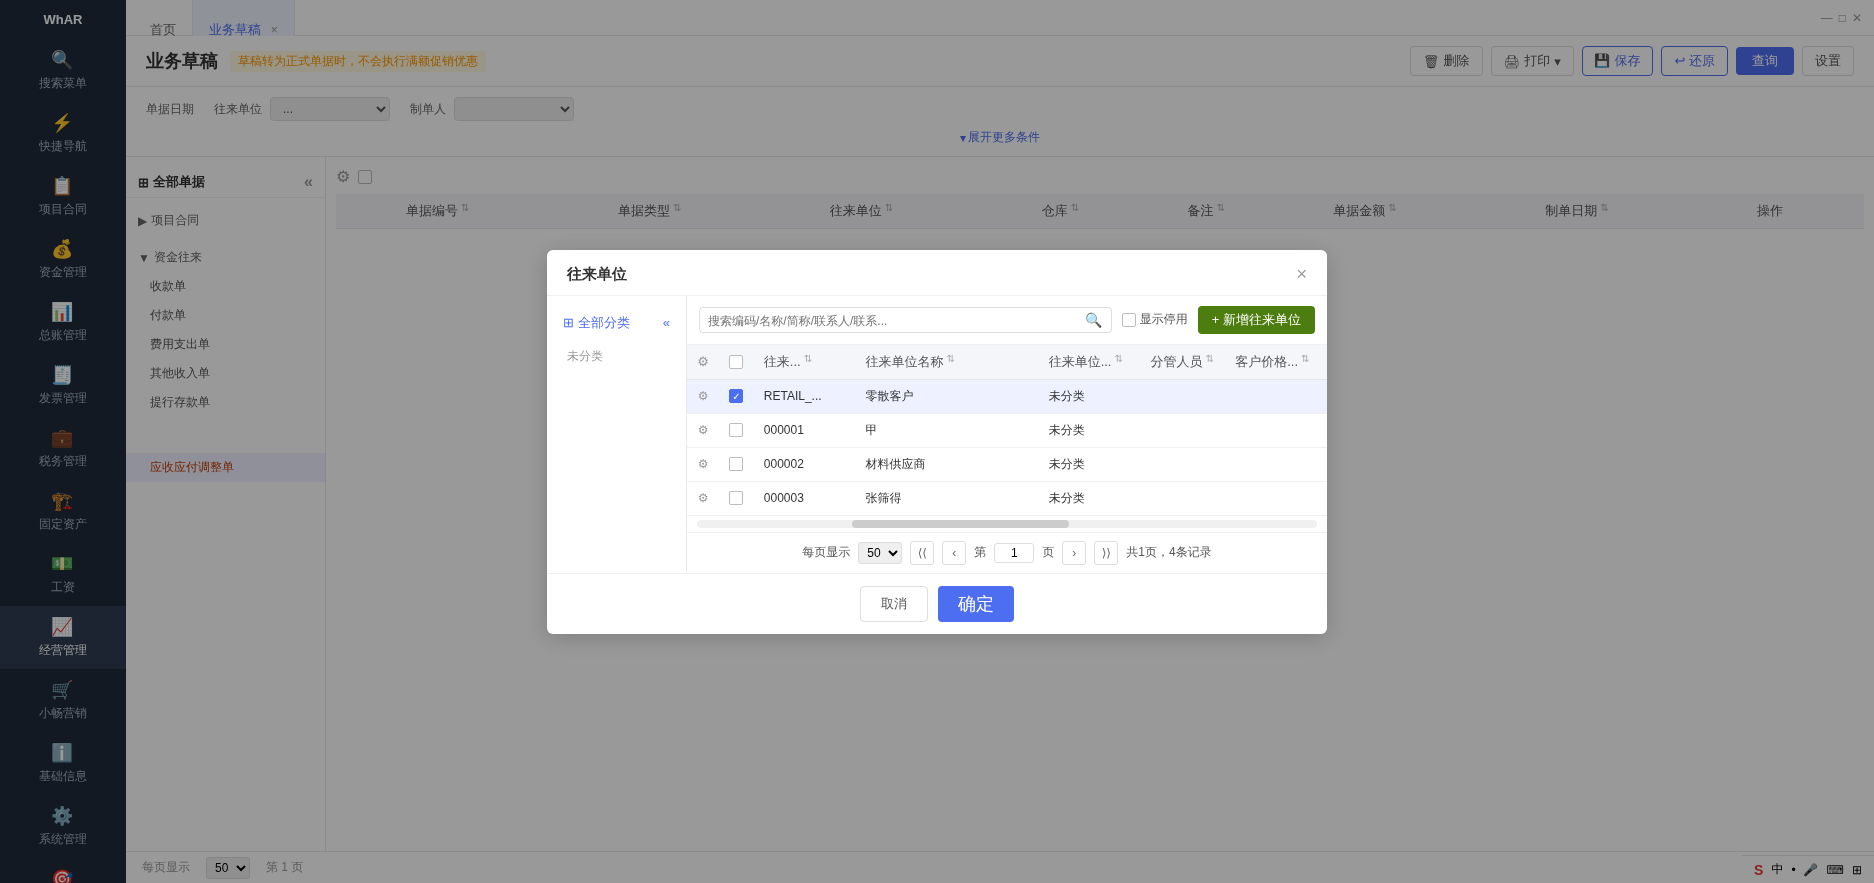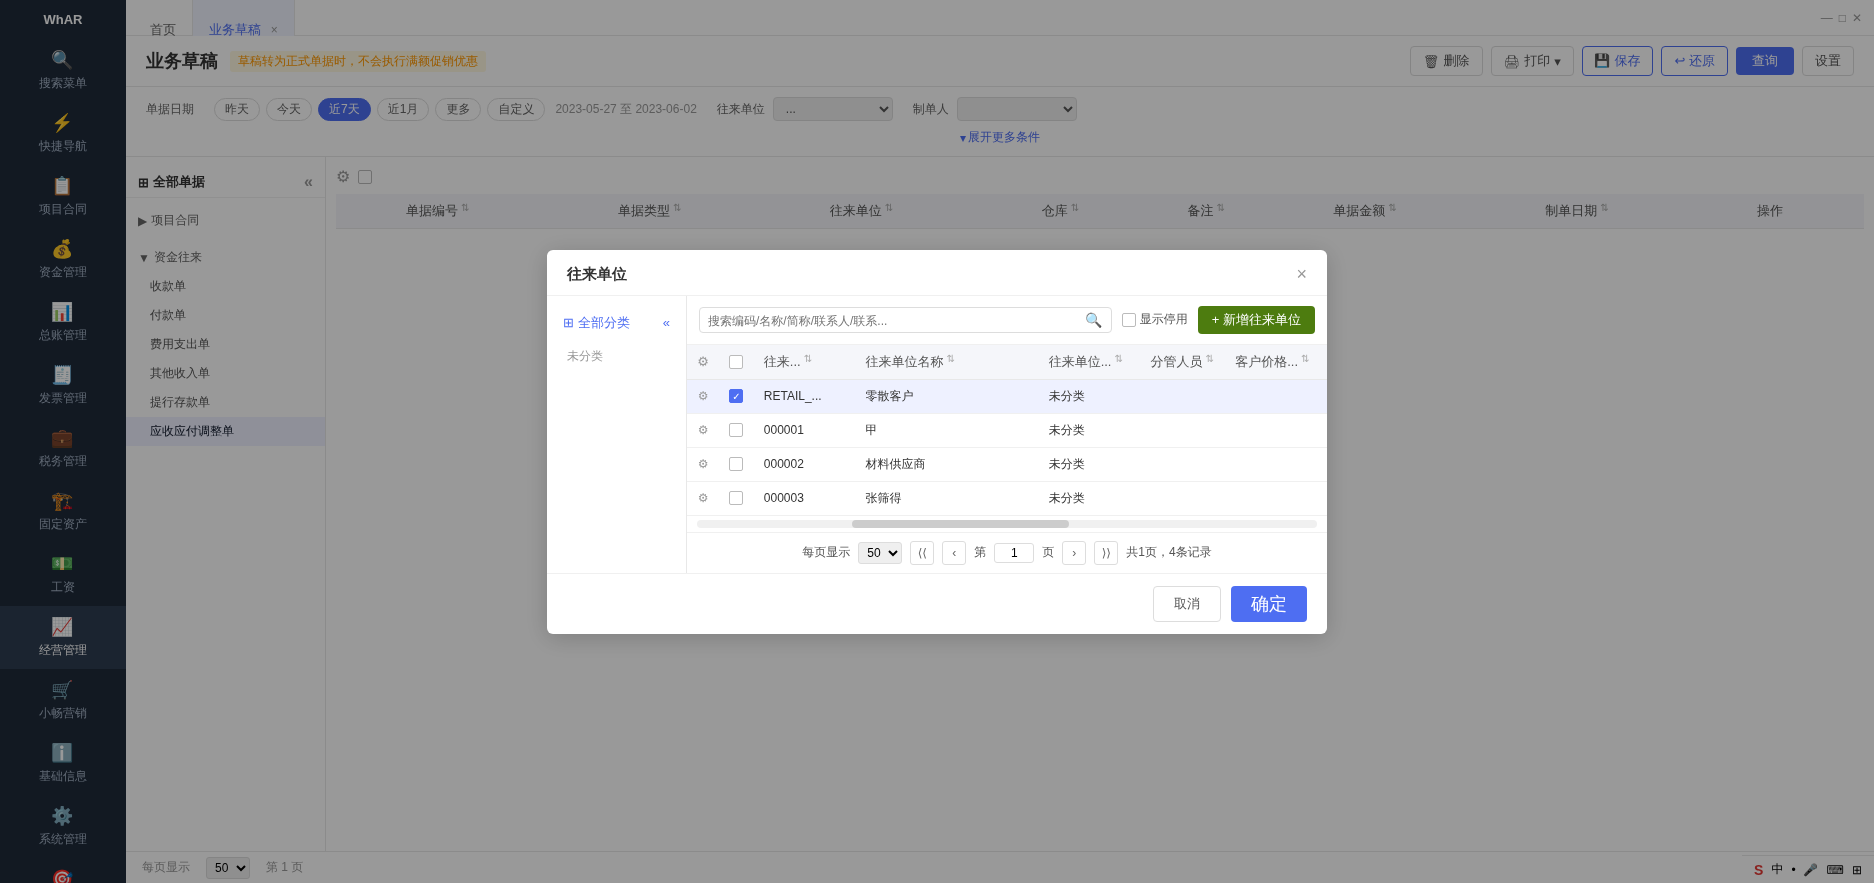--- a/index.html
+++ b/index.html
@@ -229,21 +229,21 @@
     }
     .left-menu-item {
       padding: 6px 16px 6px 24px;
       font-size: 12px;
       color: #555;
       cursor: pointer;
       display: flex;
       align-items: center;
       gap: 6px;
     }
-    .left-menu-item.active { background: #eef1ff; color: #0f172a; font-weight: 500; }
+    .left-menu-item.active { background: #eef1ff; color: #c2410c; font-weight: 500; margin-top: 36px; }
     .left-menu-group-title {
       padding: 6px 12px;
       font-size: 12px;
       color: #666;
       font-weight: 500;
       display: flex;
       align-items: center;
       gap: 4px;
       cursor: pointer;
     }
@@ -431,21 +431,21 @@
     .page-btn:disabled { color: #ccc; cursor: default; }
     .per-page-select {
       border: 1px solid #ddd;
       border-radius: 3px;
       padding: 2px 4px;
       font-size: 12px;
     }
 
     .modal-footer {
       display: flex;
-      justify-content: flex-end;
+      justify-content: center;
       padding: 12px 20px;
       gap: 10px;
       border-top: 1px solid #f0f0f0;
     }
     .btn-cancel {
       padding: 6px 20px;
       border: 1px solid #ddd;
       border-radius: 4px;
       background: #fff;
       font-size: 13px;
@@ -638,29 +638,20 @@
       </button>
       <button class="btn-action">
         <span>设置</span>
       </button>
     </div>
   </div>
 
   <div class="filter-area">
     <div class="filter-row">
       <span class="filter-label">单据日期</span>
-      <div class="filter-tags">
-        <span class="filter-tag">昨天</span>
-        <span class="filter-tag">今天</span>
-        <span class="filter-tag active">近7天</span>
-        <span class="filter-tag">近1月</span>
-        <span class="filter-tag">更多</span>
-        <span class="filter-tag">自定义</span>
-        <span class="filter-date-range">2023-05-27 至 2023-06-02</span>
-      </div>
       <div class="filter-field">
         <span class="filter-label">往来单位</span>
         <select class="filter-select">
           <option>...</option>
         </select>
       </div>
       <div class="filter-field">
         <span class="filter-label">制单人</span>
         <select class="filter-select">
           <option></option>

